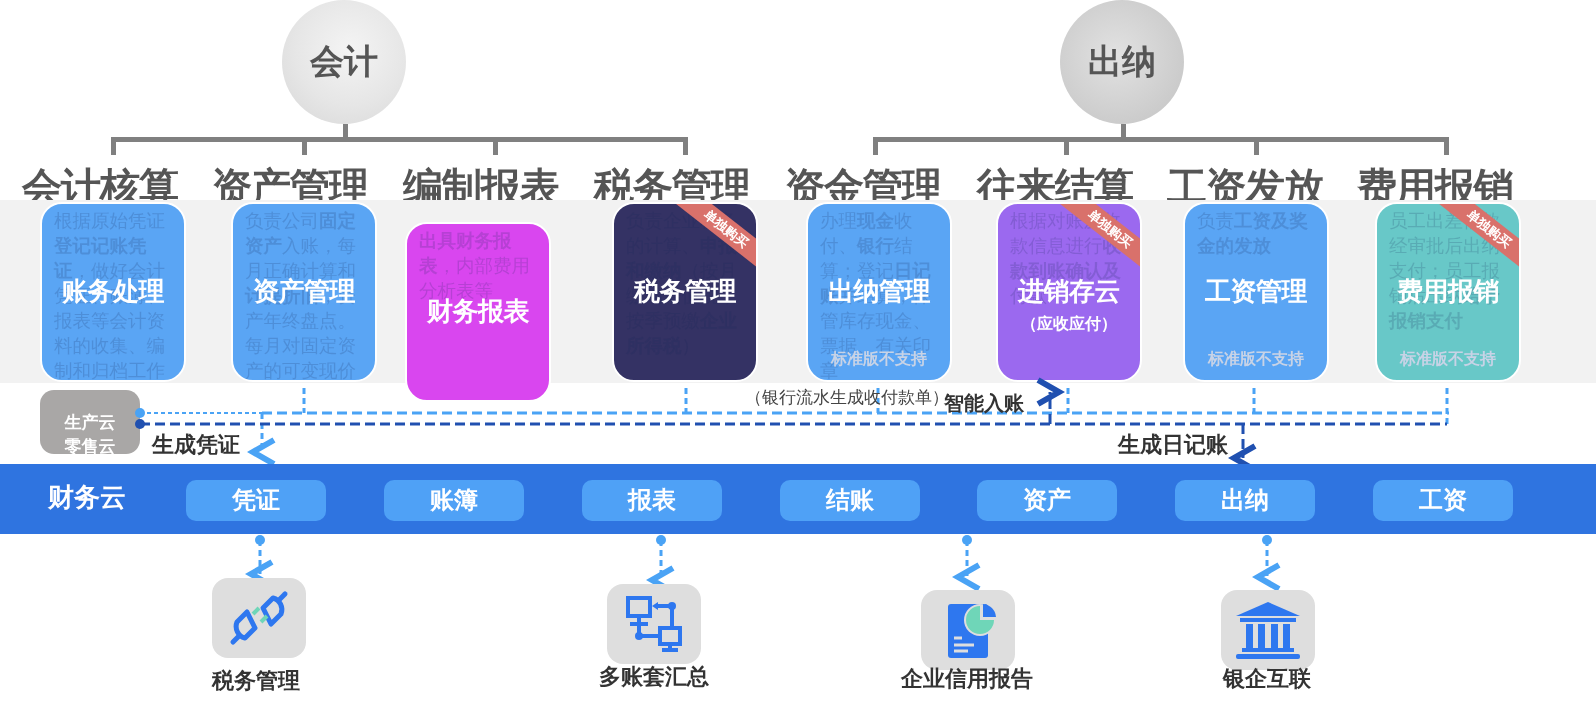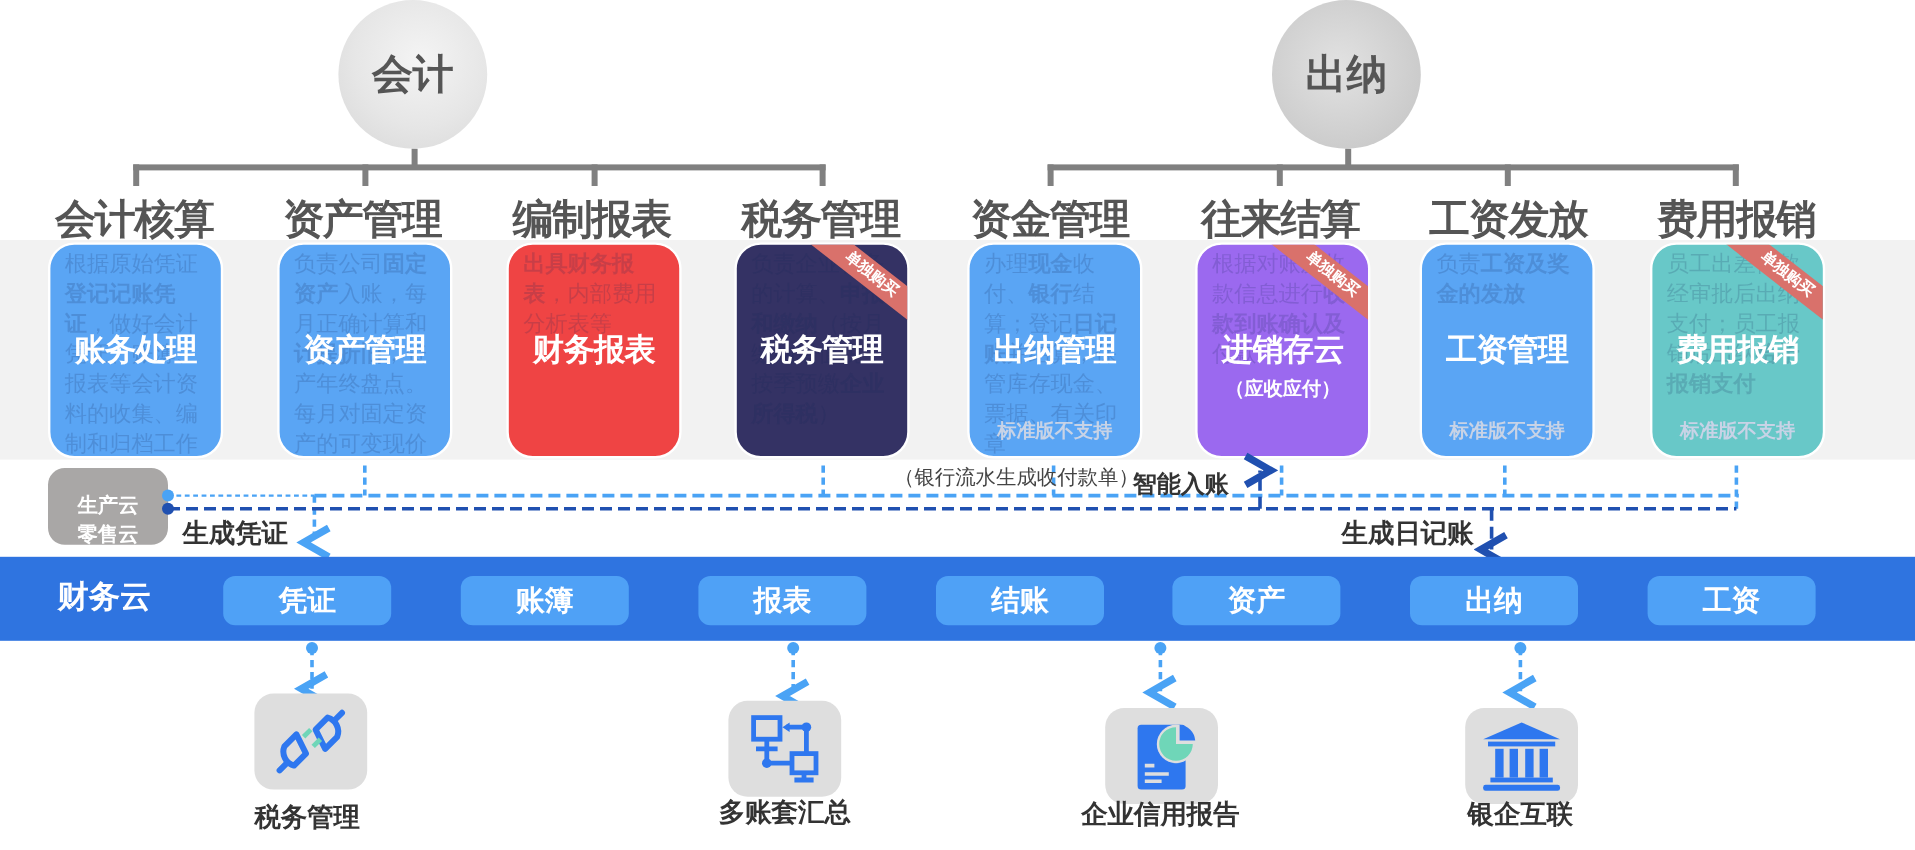--- a/index.html
+++ b/index.html
@@ -1,21 +1,21 @@
 <!DOCTYPE html>
 <html><head>
 <meta charset="utf-8">
 <style>
   html,body{margin:0;padding:0;background:#fff;}
   body{width:1596px;height:708px;position:relative;overflow:hidden;font-family:"DejaVu Sans","Liberation Sans",sans-serif;}
   .role-circle{position:absolute;width:124px;height:124px;border-radius:50%;display:flex;align-items:center;justify-content:center;font-size:34px;font-weight:bold;color:#555;}
   .role-accountant{left:282px;top:0;background:radial-gradient(circle at 55% 40%,#f4f4f4 0%,#e6e6e6 55%,#d6d6d6 100%);}
   .role-cashier{left:1060px;top:0;background:radial-gradient(circle at 45% 45%,#e2e2e2 0%,#cfcfcf 60%,#c2c2c2 100%);}
   .tree-line{position:absolute;background:#808080;}
-  .cat-title{position:absolute;top:160px;width:180px;text-align:center;font-size:34px;font-weight:bold;color:#555;letter-spacing:-1px;}
+  .cat-title{position:absolute;top:160px;width:180px;text-align:left;font-size:40px;font-weight:bold;color:#555;letter-spacing:-1px;}
   .band{position:absolute;left:0;top:200px;width:1596px;height:183px;background:#f2f2f2;}
   .card{position:absolute;top:202px;width:146px;height:180px;border-radius:22px;border:2px solid #fff;overflow:hidden;box-sizing:border-box;}
   .card .desc{position:absolute;left:12px;top:4px;right:6px;font-size:18.5px;line-height:25px;color:rgba(20,40,90,0.18);}
   .card .desc b{font-weight:bold;}
   .card .title{position:absolute;left:0;right:0;top:70px;text-align:center;color:#fff;font-size:26px;font-weight:bold;letter-spacing:-0.5px;}
   .card .subtitle{position:absolute;left:0;right:0;top:110px;text-align:center;color:#fff;font-size:16px;font-weight:bold;}
   .card .unsupported{position:absolute;left:0;right:0;bottom:10px;text-align:center;color:#c8d3e6;font-size:16px;font-weight:bold;}
   .ribbon{position:absolute;right:-30px;top:14px;width:120px;height:22px;background:#d9716b;color:#fff;font-size:13px;font-weight:bold;text-align:center;line-height:22px;transform:rotate(38deg);}
   .prod-box{position:absolute;left:40px;top:390px;width:100px;height:64px;border-radius:14px;background:#a9a7a6;color:#fff;font-size:17px;font-weight:bold;text-align:center;line-height:24px;padding-top:20px;box-sizing:border-box;}
   .flow-label{position:absolute;font-weight:bold;color:#333;}
@@ -63,21 +63,21 @@
 
 <div id="cards">
     <div class="card" style="left: 40px; background: rgb(90, 165, 244);">
       <div class="desc">根据原始凭证<b>登记记账凭证</b>，做好会计凭证、账簿、报表等会计资料的收集、编制和归档工作</div>
       <div class="title">账务处理</div>
     </div>
     <div class="card" style="left: 231px; background: rgb(90, 165, 244);">
       <div class="desc">负责公司<b>固定资产</b>入账，每月正确计算和<b>计提折旧</b>，资产年终盘点。每月对固定资产的可变现价值进行确认</div>
       <div class="title">资产管理</div>
     </div>
-    <div class="card" style="left: 422px; background: #ef4444;">
+    <div class="card" style="left: 405px; background: #d946ef; margin-top: 20px;">
       <div class="desc"><b>出具财务报表</b>，内部费用分析表等</div>
       <div class="title">财务报表</div>
     </div>
     <div class="card" style="left: 612px; background: rgb(52, 50, 100);">
       <div class="desc">负责企业税务的计算、<b>申报和缴纳</b>（按月缴纳增值税，按季预缴<b>企业所得税</b>）</div>
       <div class="title">税务管理</div>
       <div class="ribbon">单独购买</div>
     </div>
     <div class="card" style="left: 806px; background: rgb(90, 165, 244);">
       <div class="desc">办理<b>现金</b>收付、<b>银行</b>结算；登记<b>日记账</b>并结算，保管库存现金、票据、有关印章</div>

